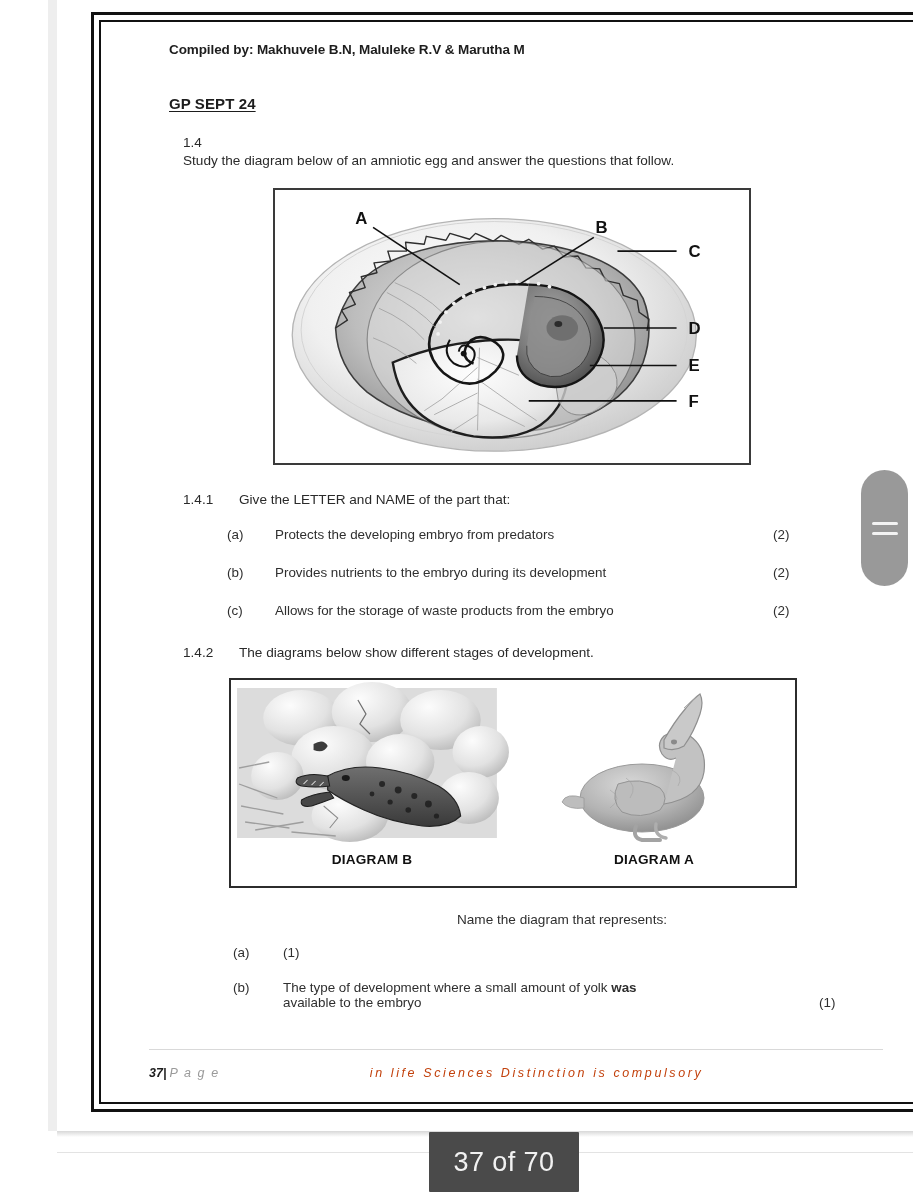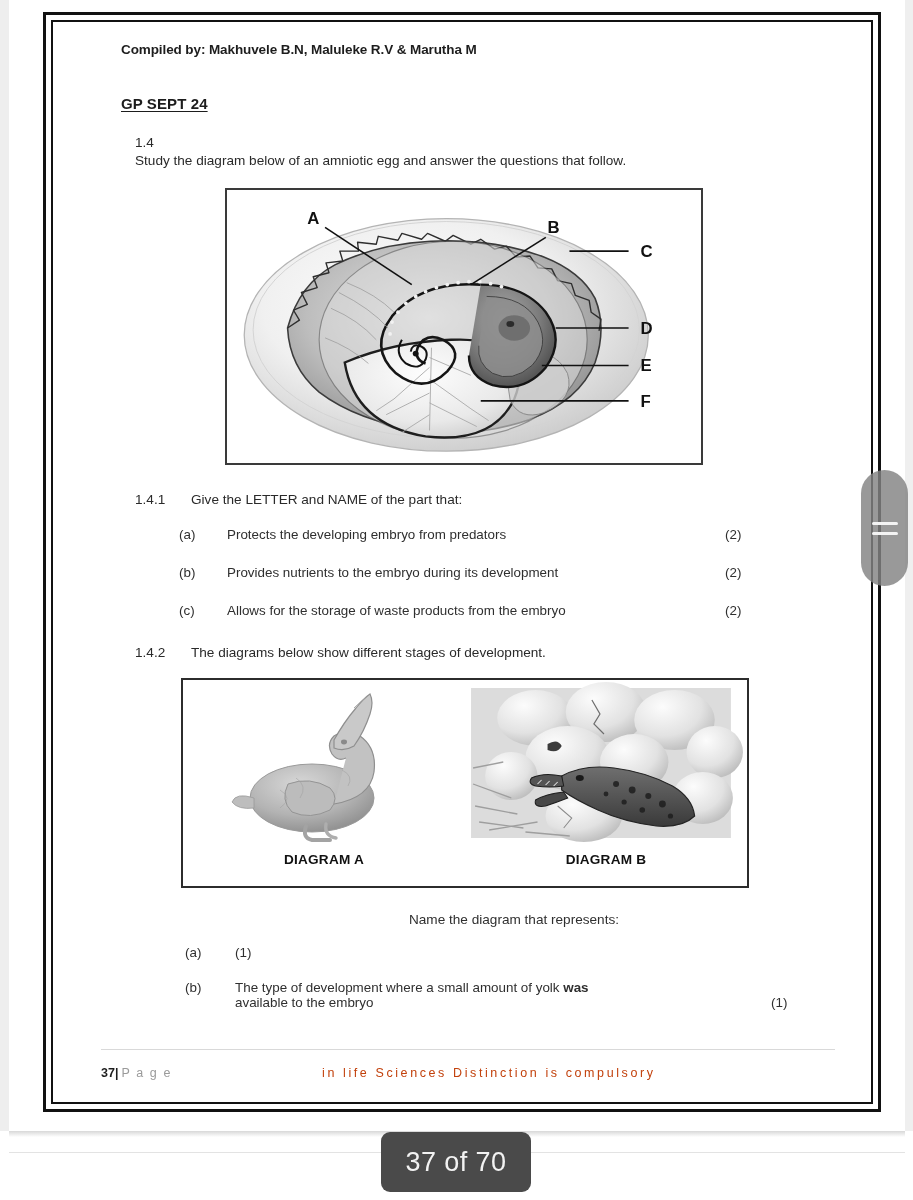--- a/index.html
+++ b/index.html
@@ -14,20 +14,21 @@
     overflow: hidden;
     font-family: "Liberation Sans", sans-serif;
     -webkit-font-smoothing: antialiased;
   }
 
   
   .viewer {
     position: absolute;
     inset: 0;
     background: #ffffff;
+    margin-left: 48px;
   }
   .gutter-left {
     position: absolute;
     left: 0; top: 0;
     width: 9px; height: 1131px;
     background: #eeeeee;
   }
   .gutter-right {
     position: absolute;
     right: 0; top: 0;
@@ -221,20 +222,21 @@
   }
   .footer {
     position: absolute;
     left: 48px;
     right: 40px;
     bottom: 22px;
     display: flex;
     align-items: flex-start;
     font-size: 12.5px;
     color: #8d8d8d;
+    font-style: italic;
   }
   .footer-page-no {
     color: #1d1d1d;
     font-weight: bold;
     font-size: 12.5px;
   }
   .footer-page-word {
     letter-spacing: 1.6px;
     color: #9a9a9a;
     margin-left: 3px;
@@ -270,21 +272,21 @@
   }
 
   
   .page-pill {
     position: absolute;
     left: 381px;
     top: 1132px;
     width: 150px;
     height: 60px;
     background: #4a4a4a;
-    border-radius: 9px;
+    border-radius: 1px;
     color: #f2f2f2;
     display: flex;
     align-items: center;
     justify-content: center;
     font-size: 27px;
     letter-spacing: 0.4px;
     z-index: 50;
   }
 </style>
 </head>
@@ -443,59 +445,20 @@
           </div>
 
           <div class="q-row q142">
             <span class="q-num">1.4.2</span>
             <span class="q-text">The diagrams below show different stages of development.</span>
           </div>
 
           <div class="ab-box">
             <div class="ab-cell">
               <div class="ab-art">
-                <svg viewBox="0 0 280 170">
-                  <defs>
-                    <radialGradient id="chickG" cx="40%" cy="30%" r="75%">
-                      <stop offset="0%" stop-color="#d8d8d8"></stop>
-                      <stop offset="60%" stop-color="#b3b3b3"></stop>
-                      <stop offset="100%" stop-color="#8d8d8d"></stop>
-                    </radialGradient>
-                  </defs>
-                  <rect width="280" height="170" fill="#ffffff"></rect>
-
-                  <ellipse cx="128" cy="118" rx="62" ry="34" fill="url(#chickG)" stroke="#9a9a9a" stroke-width="1"></ellipse>
-
-                  <path d="M70 118 Q52 112 48 122 Q54 130 70 128 Z" fill="#bdbdbd" stroke="#9a9a9a" stroke-width="0.8"></path>
-
-                  <path d="M150 124 Q186 118 190 92 Q193 68 176 56 Q162 48 150 56 Q142 64 148 74
-                           Q154 82 162 78" fill="#c2c2c2" stroke="#8f8f8f" stroke-width="1.2"></path>
-
-                  <path d="M150 60 Q160 42 172 28 Q180 18 186 14 Q190 22 186 34 Q180 52 170 66
-                           Q160 72 150 68 Z" fill="#c9c9c9" stroke="#8f8f8f" stroke-width="1.2"></path>
-                  <path d="M170 28 Q178 20 184 16" fill="none" stroke="#9e9e9e" stroke-width="0.9"></path>
-                  <ellipse cx="160" cy="62" rx="3" ry="2.4" fill="#8a8a8a"></ellipse>
-
-                  <path d="M104 104 Q126 96 146 108 Q156 118 146 130 Q126 140 108 132 Q96 120 104 104 Z" fill="#bcbcbc" stroke="#949494" stroke-width="1"></path>
-
-                  <path d="M122 146 Q118 158 128 160 L146 160" fill="none" stroke="#a3a3a3" stroke-width="4" stroke-linecap="round"></path>
-                  <path d="M142 144 Q140 156 152 158" fill="none" stroke="#aeaeae" stroke-width="3.4" stroke-linecap="round"></path>
-
-                  <g stroke="#a0a0a0" stroke-width="0.7" fill="none" opacity="0.8">
-                    <path d="M96 110 Q110 118 96 128"></path>
-                    <path d="M112 98 Q124 106 116 118"></path>
-                    <path d="M158 90 Q170 96 164 106"></path>
-                  </g>
-                </svg>
-              </div>
-              <div class="ab-caption">DIAGRAM A</div>
-            </div>
-
-            <div class="ab-cell">
-              <div class="ab-art">
                 <svg viewBox="0 0 280 170" preserveAspectRatio="none">
                   <defs>
                     <radialGradient id="eggG" cx="35%" cy="28%" r="75%">
                       <stop offset="0%" stop-color="#fcfcfc"></stop>
                       <stop offset="65%" stop-color="#e2e2e2"></stop>
                       <stop offset="100%" stop-color="#bfbfbf"></stop>
                     </radialGradient>
                     <linearGradient id="croG" x1="0" y1="0" x2="0" y2="1">
                       <stop offset="0%" stop-color="#6f6f6f"></stop>
                       <stop offset="100%" stop-color="#3a3a3a"></stop>
@@ -546,20 +509,59 @@
                       <circle cx="196" cy="124" r="3.4"></circle>
                     <circle cx="158" cy="122" r="2.6"></circle>
                       <circle cx="176" cy="130" r="2.8"></circle>
                     <circle cx="204" cy="136" r="2.6"></circle>
                       <circle cx="140" cy="114" r="2.4"></circle>
                   </g>
                 </svg>
               </div>
               <div class="ab-caption">DIAGRAM B</div>
             </div>
+
+            <div class="ab-cell">
+              <div class="ab-art">
+                <svg viewBox="0 0 280 170">
+                  <defs>
+                    <radialGradient id="chickG" cx="40%" cy="30%" r="75%">
+                      <stop offset="0%" stop-color="#d8d8d8"></stop>
+                      <stop offset="60%" stop-color="#b3b3b3"></stop>
+                      <stop offset="100%" stop-color="#8d8d8d"></stop>
+                    </radialGradient>
+                  </defs>
+                  <rect width="280" height="170" fill="#ffffff"></rect>
+
+                  <ellipse cx="128" cy="118" rx="62" ry="34" fill="url(#chickG)" stroke="#9a9a9a" stroke-width="1"></ellipse>
+
+                  <path d="M70 118 Q52 112 48 122 Q54 130 70 128 Z" fill="#bdbdbd" stroke="#9a9a9a" stroke-width="0.8"></path>
+
+                  <path d="M150 124 Q186 118 190 92 Q193 68 176 56 Q162 48 150 56 Q142 64 148 74
+                           Q154 82 162 78" fill="#c2c2c2" stroke="#8f8f8f" stroke-width="1.2"></path>
+
+                  <path d="M150 60 Q160 42 172 28 Q180 18 186 14 Q190 22 186 34 Q180 52 170 66
+                           Q160 72 150 68 Z" fill="#c9c9c9" stroke="#8f8f8f" stroke-width="1.2"></path>
+                  <path d="M170 28 Q178 20 184 16" fill="none" stroke="#9e9e9e" stroke-width="0.9"></path>
+                  <ellipse cx="160" cy="62" rx="3" ry="2.4" fill="#8a8a8a"></ellipse>
+
+                  <path d="M104 104 Q126 96 146 108 Q156 118 146 130 Q126 140 108 132 Q96 120 104 104 Z" fill="#bcbcbc" stroke="#949494" stroke-width="1"></path>
+
+                  <path d="M122 146 Q118 158 128 160 L146 160" fill="none" stroke="#a3a3a3" stroke-width="4" stroke-linecap="round"></path>
+                  <path d="M142 144 Q140 156 152 158" fill="none" stroke="#aeaeae" stroke-width="3.4" stroke-linecap="round"></path>
+
+                  <g stroke="#a0a0a0" stroke-width="0.7" fill="none" opacity="0.8">
+                    <path d="M96 110 Q110 118 96 128"></path>
+                    <path d="M112 98 Q124 106 116 118"></path>
+                    <path d="M158 90 Q170 96 164 106"></path>
+                  </g>
+                </svg>
+              </div>
+              <div class="ab-caption">DIAGRAM A</div>
+            </div>
           </div>
 
           <div class="name-line">Name the diagram that represents:</div>
 
           <div class="sub-list2">
             <div class="sub-row">
               <span class="sub-tag">(a)</span>
               <span class="sub-marks">(1)</span>
             </div>
             <div class="sub-row">

